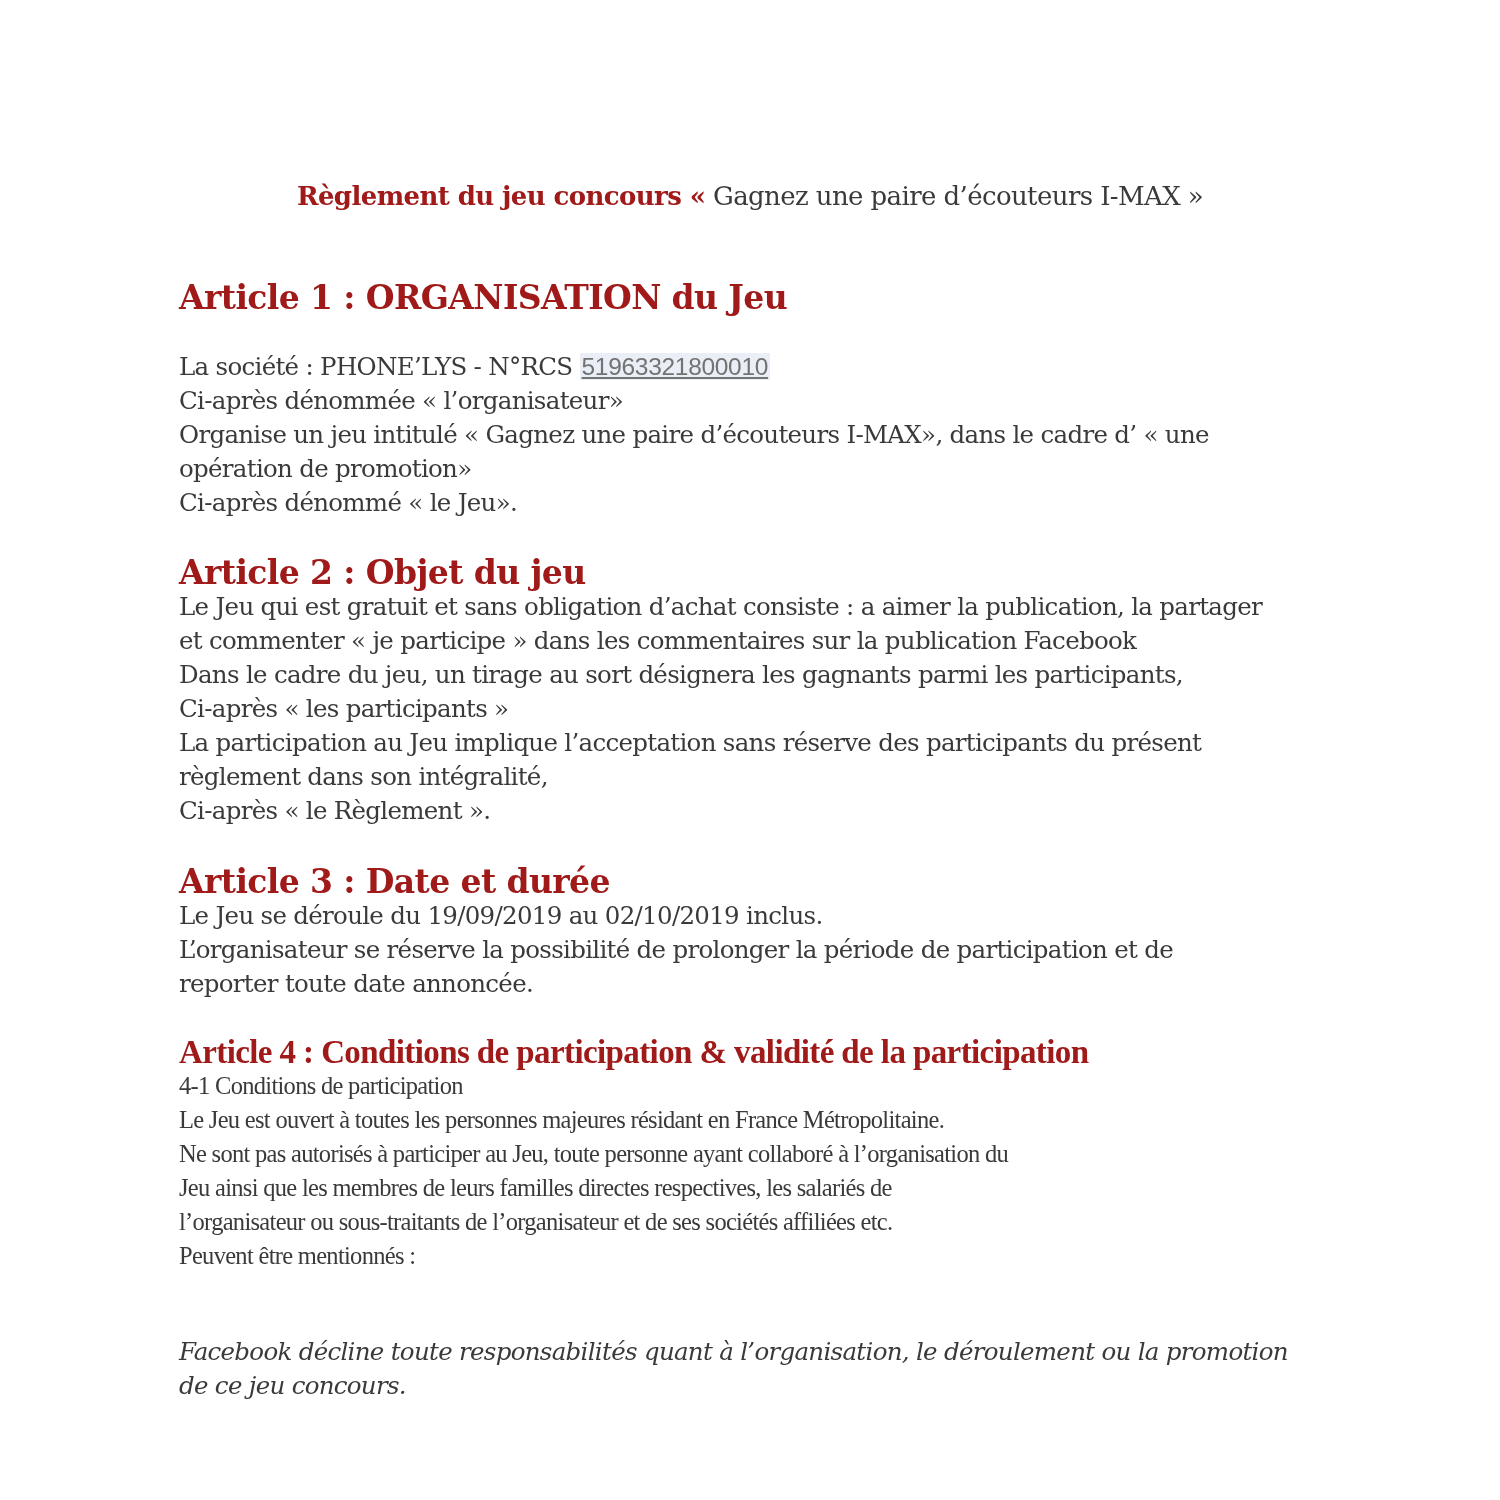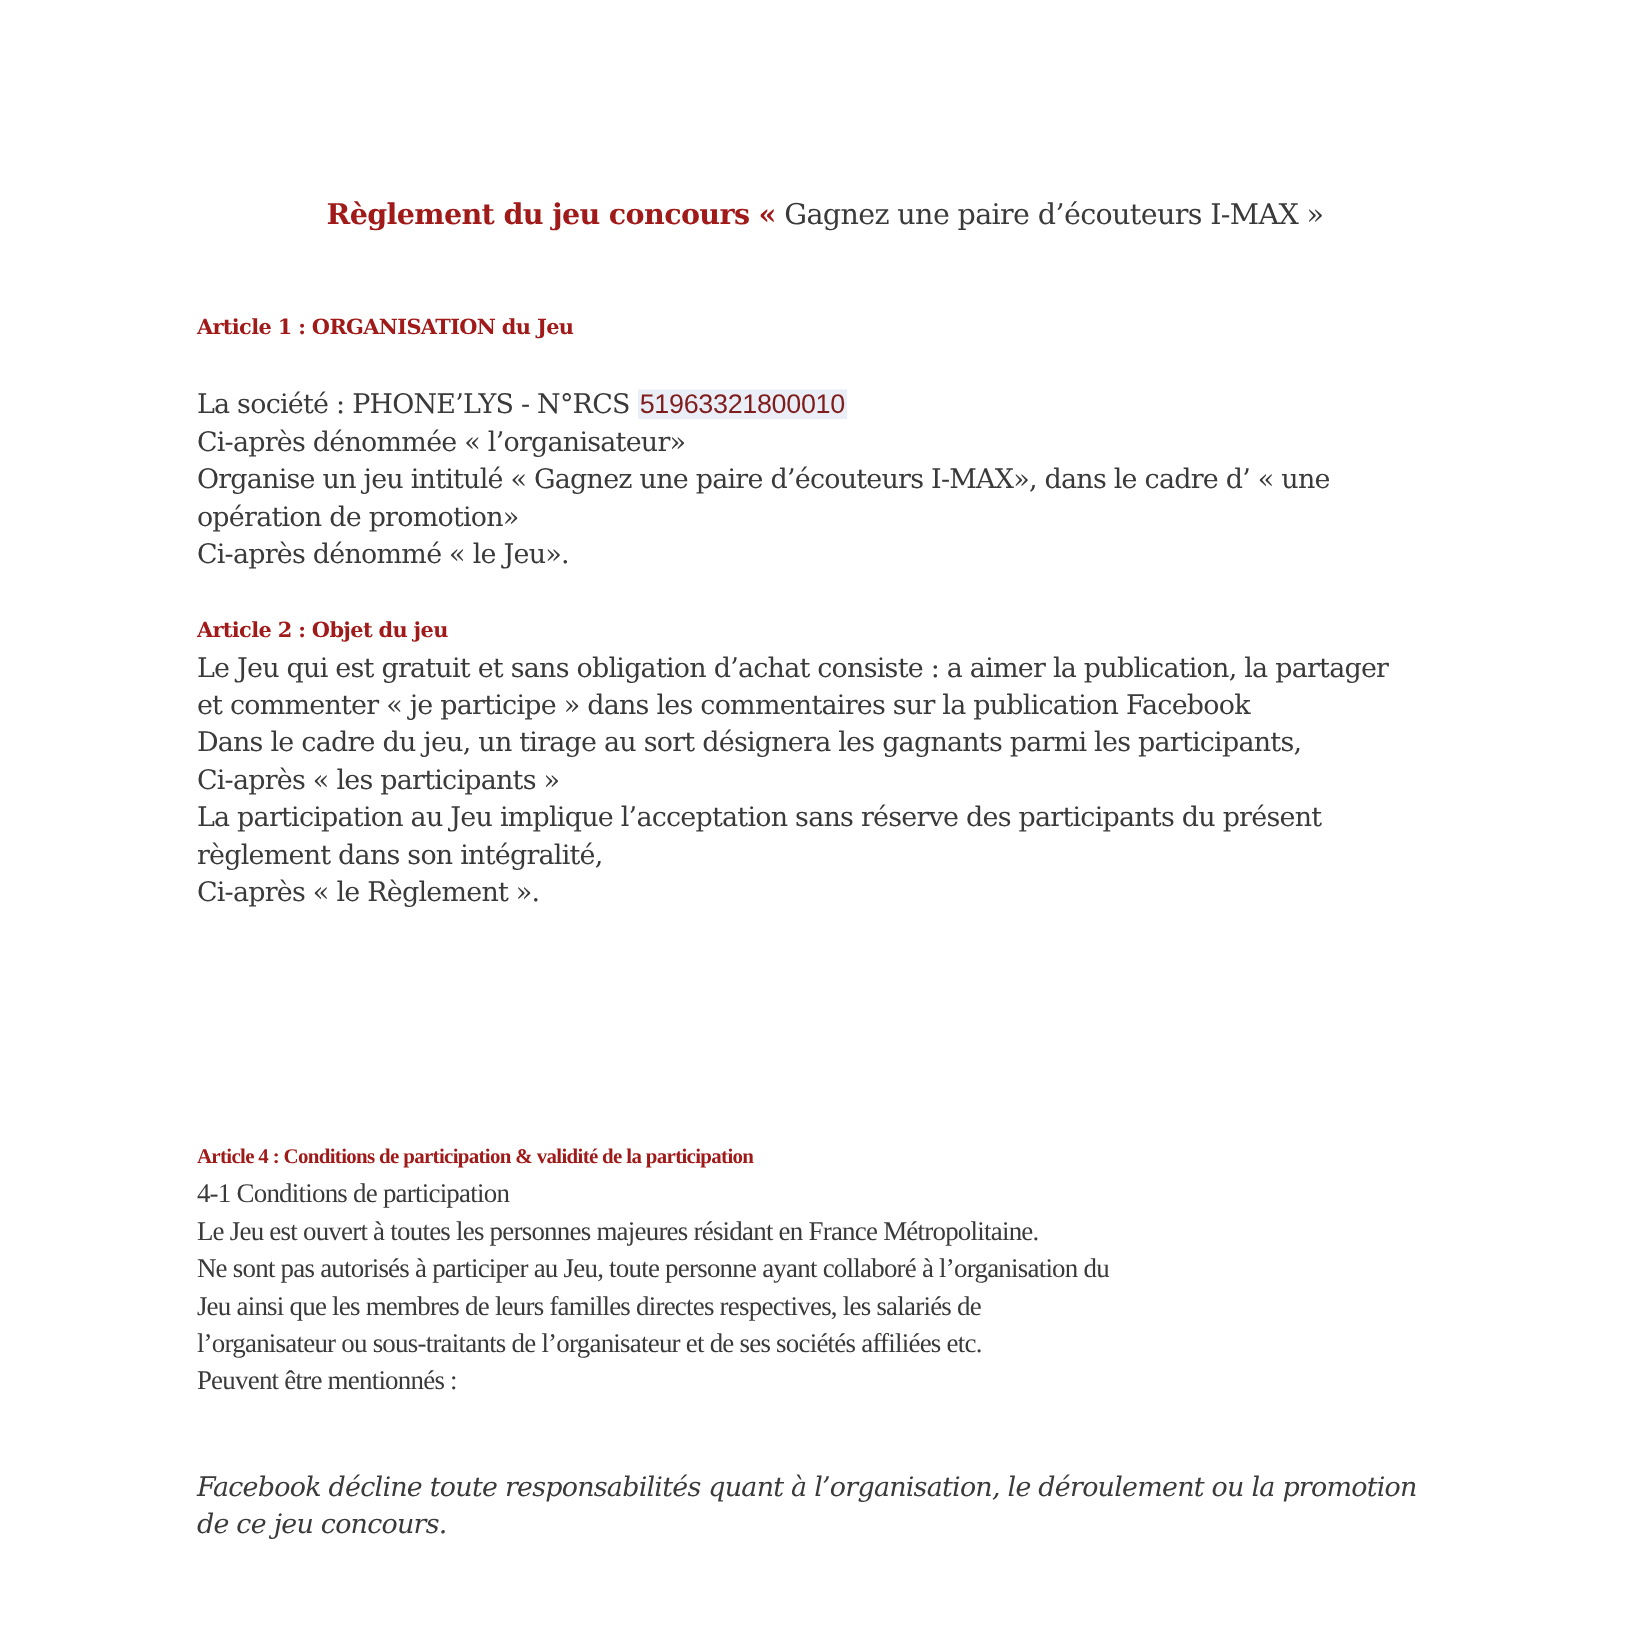--- a/index.html
+++ b/index.html
@@ -4,23 +4,23 @@
 <style>
   html, body { margin:0; padding:0; background:#ffffff; }
   body { width:1500px; height:1500px; position:relative; overflow:hidden;
          font-family:"DejaVu Serif", serif; color:#3a3a3a; }
   .page { position:absolute; left:0; top:0; width:1284px; height:1500px; }
   .title { position:absolute; top:178px; left:0; width:1500px; text-align:center;
            font-size:26px; line-height:36px; white-space:nowrap; letter-spacing:-0.6px; }
   .title .red { color:#a01a1a; font-weight:bold; }
   .title .grey { color:#3a3a3a; }
   .block { position:absolute; left:179px; width:1160px; }
-  .heading { color:#a01a1a; font-weight:bold; font-size:19px; line-height:34px; letter-spacing:-0.6px; white-space:nowrap; }
+  .heading { color:#a01a1a; font-weight:bold; font-size:33px; line-height:34px; letter-spacing:-0.6px; white-space:nowrap; }
   .line { font-size:24.5px; line-height:34px; white-space:nowrap; letter-spacing:-0.7px; color:#3a3a3a; }
-  .rcs { font-family:"Liberation Sans", sans-serif; background:#e9eef7; color:#7f1d1d; padding:0 2px; letter-spacing:-0.3px; }
+  .rcs { font-family:"Liberation Sans", sans-serif; background:#e9eef7; color:#737373; padding:0 2px; letter-spacing:-0.3px;text-decoration:underline; }
   .italic { font-style:italic; }
 </style>
 </head>
 <body>
 
 <div class="page">
 
   <div class="title">
     <span class="red">Règlement du jeu concours «</span><span class="grey"> Gagnez une paire d’écouteurs I-MAX »</span>
   </div>
@@ -40,20 +40,26 @@
     <div class="heading">Article 2 : Objet du jeu</div>
     <div class="line">Le Jeu qui est gratuit et sans obligation d’achat consiste : a aimer la publication, la partager</div>
     <div class="line">et commenter « je participe » dans les commentaires sur la publication Facebook</div>
     <div class="line">Dans le cadre du jeu, un tirage au sort désignera les gagnants parmi les participants,</div>
     <div class="line">Ci-après « les participants »</div>
     <div class="line">La participation au Jeu implique l’acceptation sans réserve des participants du présent</div>
     <div class="line">règlement dans son intégralité,</div>
     <div class="line">Ci-après « le Règlement ».</div>
   </div>
 
+  <div class="block" style="top:865px;">
+    <div class="heading">Article 3 : Date et durée</div>
+    <div class="line">Le Jeu se déroule du 19/09/2019 au 02/10/2019 inclus.</div>
+    <div class="line">L’organisateur se réserve la possibilité de prolonger la période de participation et de</div>
+    <div class="line">reporter toute date annoncée.</div>
+  </div>
 
   <div class="block" style="top:1035px;font-family:Liberation Serif, serif;">
     <div class="heading">Article 4 : Conditions de participation &amp; validité de la participation</div>
     <div class="line">4-1 Conditions de participation</div>
     <div class="line">Le Jeu est ouvert à toutes les personnes majeures résidant en France Métropolitaine.</div>
     <div class="line">Ne sont pas autorisés à participer au Jeu, toute personne ayant collaboré à l’organisation du</div>
     <div class="line">Jeu ainsi que les membres de leurs familles directes respectives, les salariés de</div>
     <div class="line">l’organisateur ou sous-traitants de l’organisateur et de ses sociétés affiliées etc.</div>
     <div class="line">Peuvent être mentionnés :</div>
   </div>

